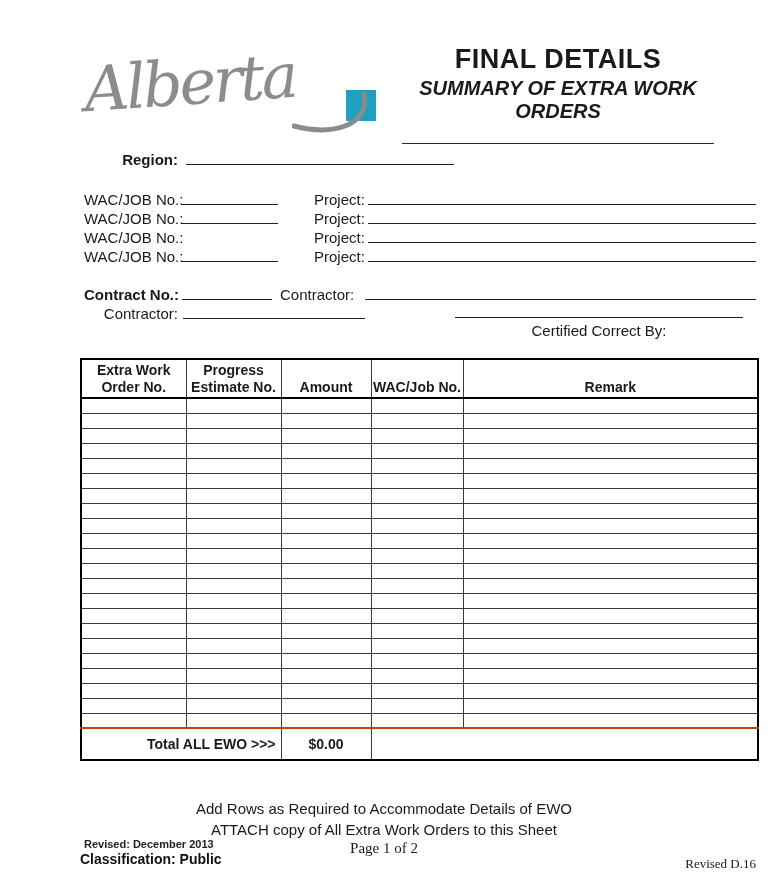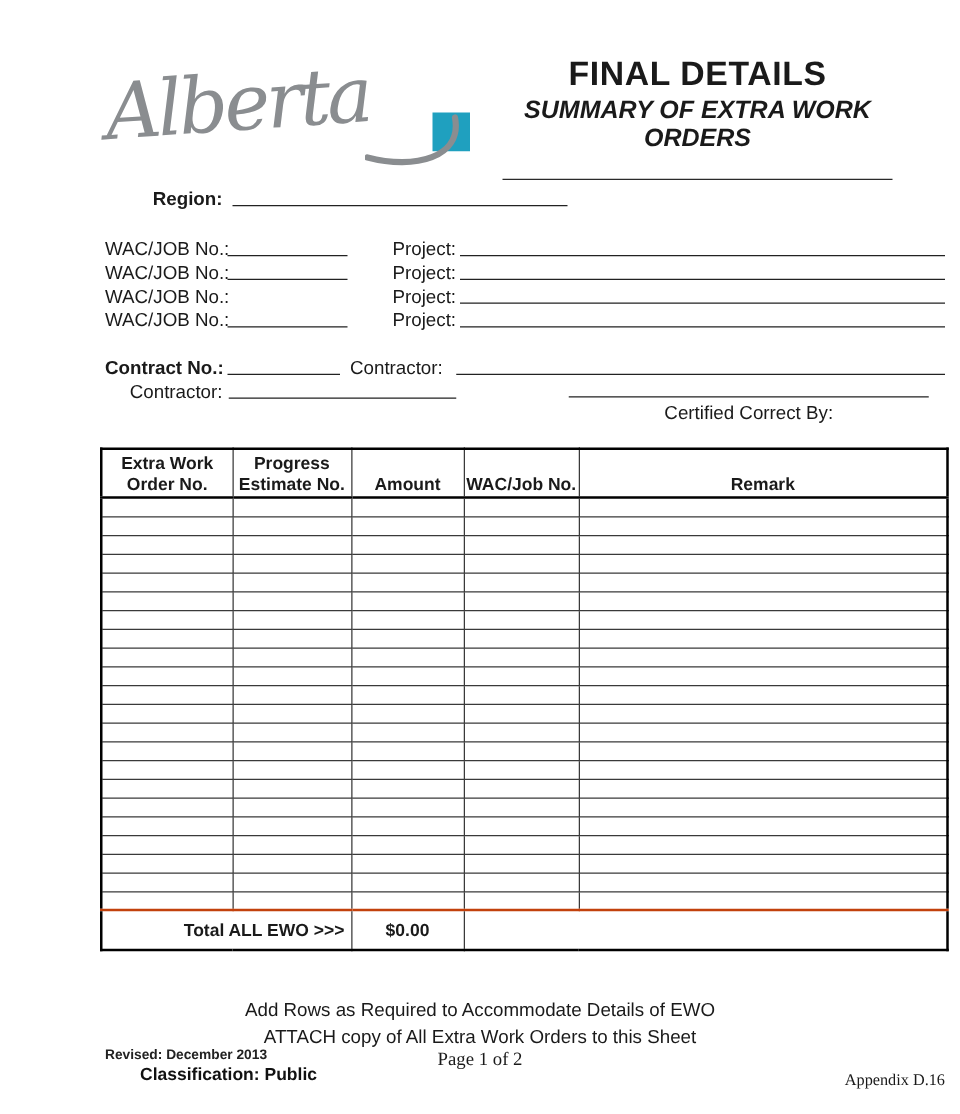--- a/index.html
+++ b/index.html
@@ -100,21 +100,21 @@
     vertical-align: middle;
   }
   .total-label-cell  { text-align: right; padding-right: 5px !important; }
   .total-amount-cell { text-align: center; margin-top: 40px; }
   
   .note-1   { position: absolute; left: 0; top: 800px; width: 100%; text-align: center; font-size: 15px; }
   .note-2   { position: absolute; left: 0; top: 821px; width: 100%; text-align: center; font-size: 15px; }
   .page-num { position: absolute; left: 0; top: 840px; width: 100%; text-align: center;
               font-family: "Liberation Serif", serif; font-size: 15px; }
   .revised  { position: absolute; left: 84px; top: 838px; font-size: 11px; font-weight: 600; color: #222; }
-  .classif  { position: absolute; left: 80px; top: 851px; font-size: 14px; font-weight: 600; color: #111; margin-left: 32px; }
+  .classif  { position: absolute; left: 80px; top: 851px; font-size: 14px; font-weight: 600; color: #111; }
   .appendix { position: absolute; left: 600px; top: 856px; width: 156px; text-align: right;
               font-family: "Liberation Serif", serif; font-size: 13px; }
 </style>
 </head>
 <body>
 
 <div class="page">
 
   <div class="logo">
     <span class="logo-text" style="color: rgb(138, 141, 144);">Alberta</span>
@@ -340,15 +340,15 @@
         <td colspan="2"></td>
       </tr>
     </tfoot>
   </table>
 
   <div class="note-1">Add Rows as Required to Accommodate Details of EWO</div>
   <div class="note-2">ATTACH copy of All Extra Work Orders to this Sheet</div>
   <div class="page-num">Page 1 of 2</div>
   <div class="revised">Revised: December 2013</div>
   <div class="classif">Classification: Public</div>
-  <div class="appendix">Appendix D.16</div>
+  <div class="appendix">Revised D.16</div>
 
 </div>
 
 </body></html>

